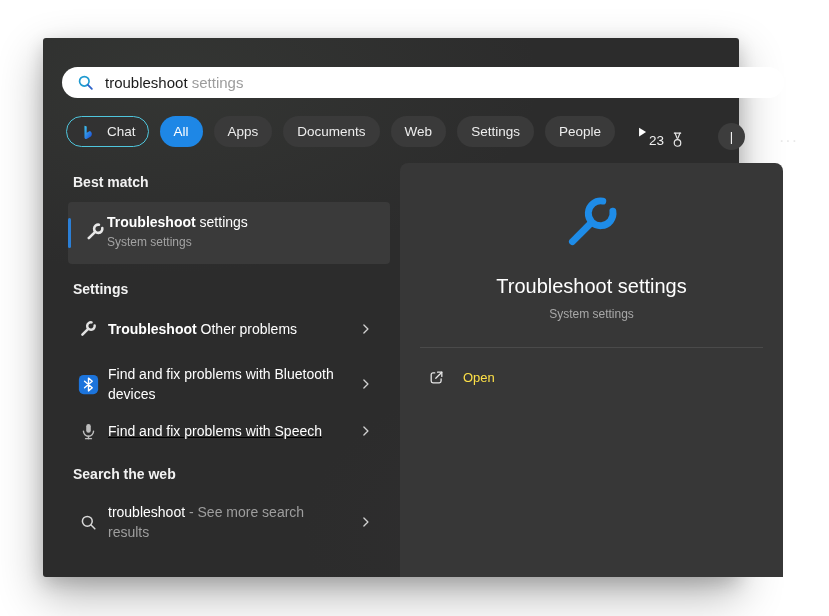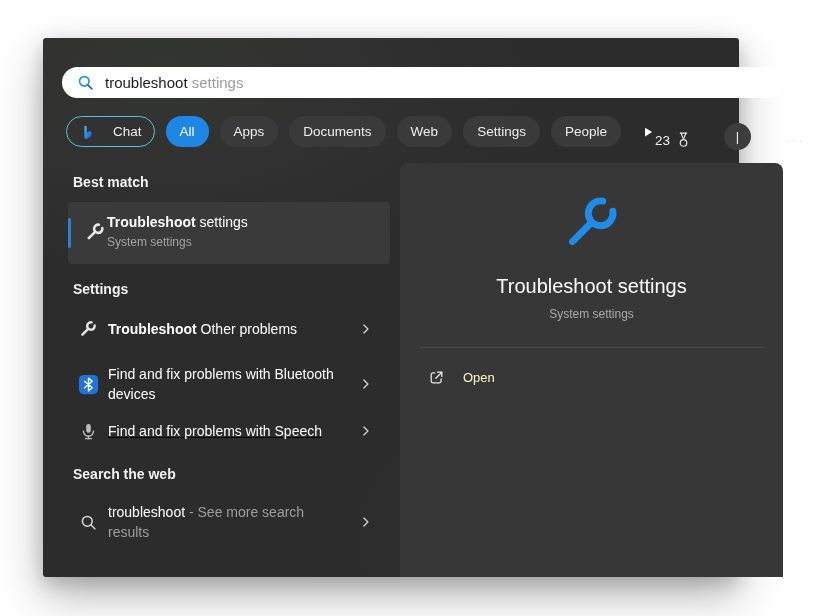--- a/index.html
+++ b/index.html
@@ -21,21 +21,21 @@
   .searchbar .mag{flex:0 0 auto;margin-right:10px;display:flex;}
   .searchbar .q{font-size:15px;color:#1b1b1b;white-space:pre;}
   .searchbar .sg{font-size:15px;color:#9c9c9c;white-space:pre;}
 
   
   .toolbar{position:absolute;left:23px;top:77px;right:14px;height:33px;display:flex;align-items:center;}
   .chip{height:31px;border-radius:16px;background:#3a3a3a;border:none;color:#ededed;
     font-family:inherit;font-size:13.5px;padding:0 14px;display:flex;align-items:center;cursor:pointer;}
   .chip + .chip{margin-left:11px;}
   .chip.selected{background:#1e87e6;color:#ffffff;}
-  .chip.chat{background:#323232;border:1.5px solid #4fc6dd;padding:0 12px;gap:18px;align-items:center;}
+  .chip.chat{background:#323232;border:1.5px solid #4fc6dd;padding:0 12px;gap:12px;align-items:center;}
   .sliver{height:31px;width:12px;margin-left:11px;border-radius:16px 0 0 16px;background:#3a3a3a;cursor:pointer;}
   .scroll-btn{margin-left:9px;width:26px;height:28px;background:transparent;border:none;display:flex;
     align-items:center;justify-content:center;cursor:pointer;padding:0;}
   .right-group{margin-left:auto;display:flex;align-items:flex-end;gap:32px;}
   .rewards{display:flex;align-items:center;gap:5px;background:transparent;border:none;color:#f0f0f0;
     font-family:inherit;font-size:13.5px;cursor:pointer;padding:0;}
   .avatar{width:27px;height:27px;border-radius:50%;background:#3d3d3d;border:none;color:#f5f5f5;
     font-size:13px;font-family:inherit;display:flex;align-items:center;justify-content:center;cursor:pointer;}
   .more{background:transparent;border:none;color:#e8e8e8;font-size:16px;letter-spacing:1px;
     font-family:inherit;cursor:pointer;padding:0 2px;}
@@ -59,21 +59,21 @@
 
   
   .panel{position:absolute;left:357px;top:125px;width:383px;height:414px;background:#373737;
     border-radius:8px 8px 0 0;}
   .panel .big-wrench{position:absolute;left:158px;top:27px;display:flex;}
   .panel .ptitle{position:absolute;left:0;top:112px;width:100%;text-align:center;font-size:20px;color:#ffffff;}
   .panel .psub{position:absolute;left:0;top:144px;width:100%;text-align:center;font-size:12px;color:#a8a8a8;}
   .panel .divider{position:absolute;left:20px;right:20px;top:184px;height:1px;background:#4a4a4a;}
   .open-row{position:absolute;left:20px;top:198px;height:32px;display:flex;align-items:center;gap:18px;
     padding:0 8px;border-radius:4px;cursor:pointer;}
-  .open-row .olabel{font-size:13px;color:#fef9c3;}
+  .open-row .olabel{font-size:13px;color:#fde047;}
 
   svg{display:block;}
 </style>
 </head>
 <body>
 
 <div class="page">
   <div class="flyout">
 
     <div class="searchbar">

